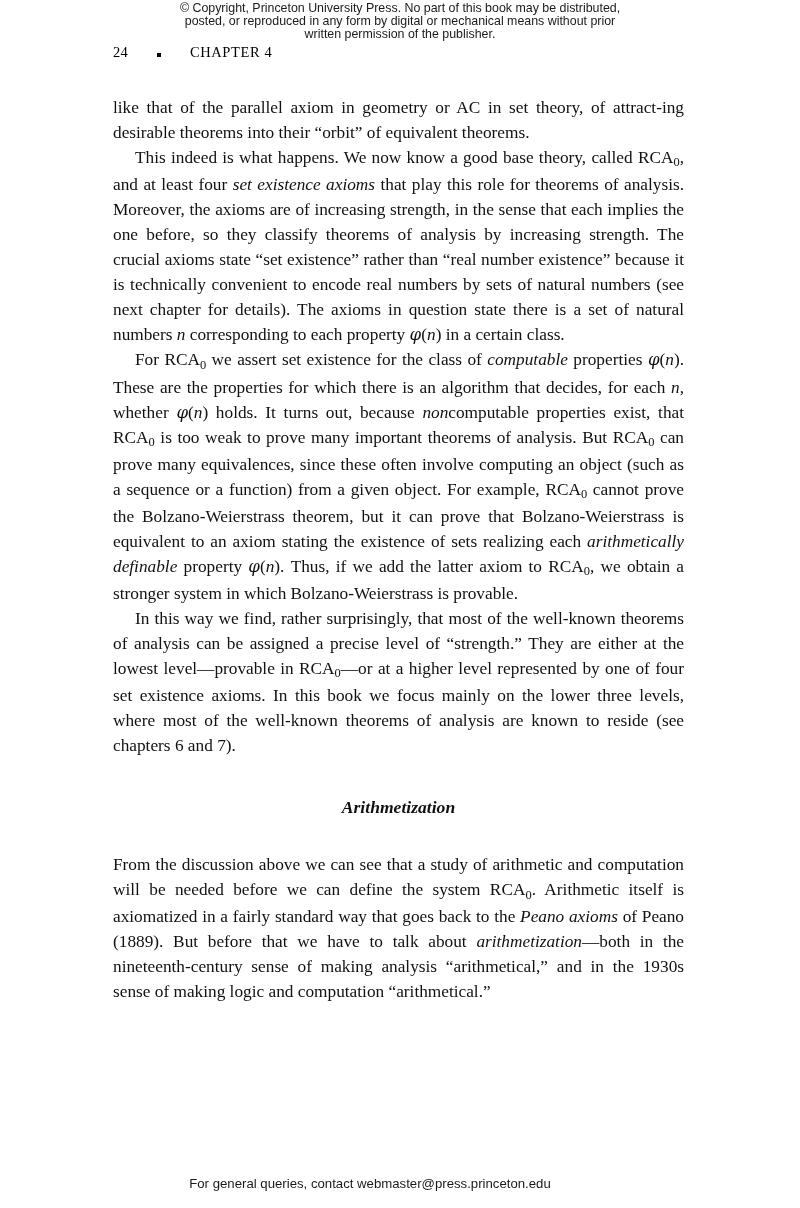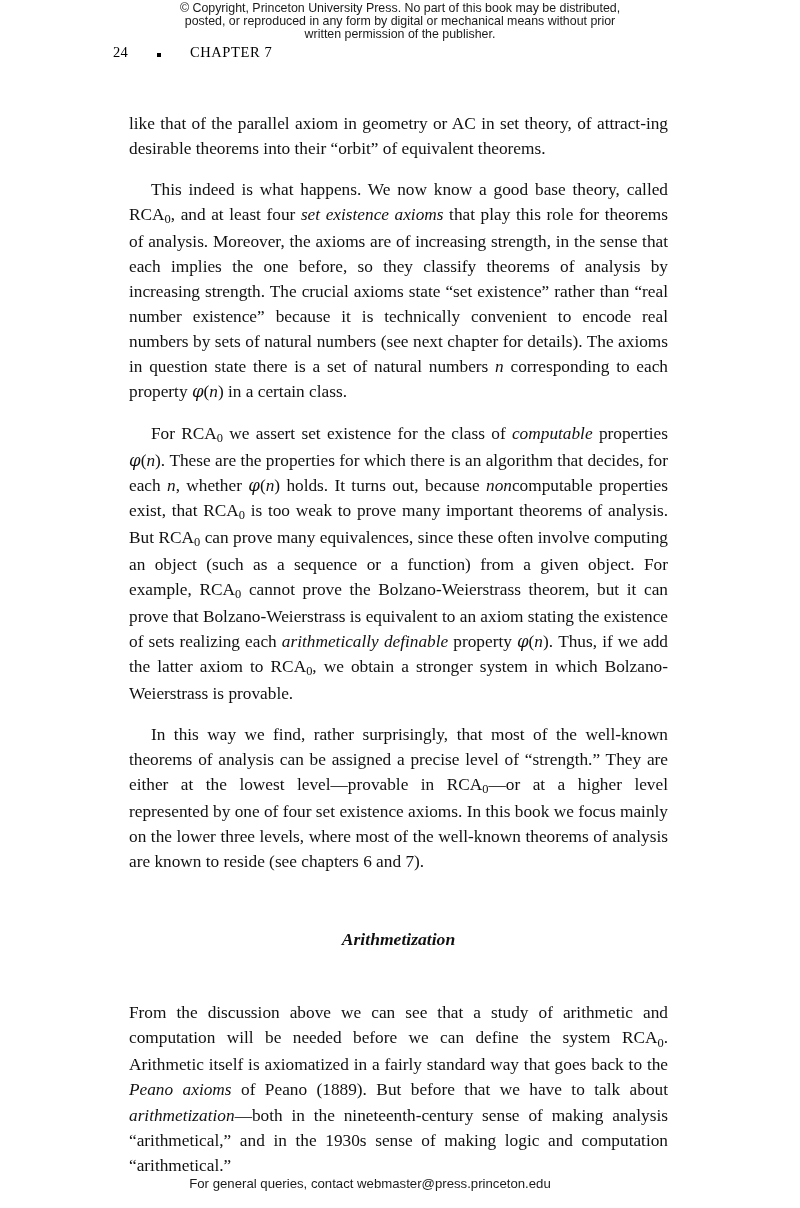--- a/index.html
+++ b/index.html
@@ -66,21 +66,21 @@
 
   
   .text-column {
     position: absolute;
     left: 113px;
     top: 95px;
     width: 571px;
   }
 
   p.body-para {
-    margin: 16px;
+    margin: 0;
     font-size: 17.3px;
     line-height: 25.05px;
     text-align: justify;
     text-justify: inter-word;
     hyphens: manual;
     text-indent: 22px;
   }
   p.body-para.no-indent { text-indent: 0; }
 
   .section-heading {
@@ -123,21 +123,21 @@
 </head>
 <body>
 
 <div class="page">
 
   <div class="copyright-notice">© Copyright, Princeton University Press. No part of this book may be distributed, posted, or reproduced in any form by digital or mechanical means without prior written permission of the publisher.</div>
 
   <div class="running-head">
     <span class="folio">24</span>
     <span class="sep"></span>
-    <span class="chapter-label">CHAPTER 7</span>
+    <span class="chapter-label">CHAPTER 4</span>
   </div>
 
   <div class="text-column">
 
     <p class="body-para no-indent"><span>like that of the parallel axiom in geometry or AC in set theory, of attract-ing desirable theorems into their “orbit” of equivalent theorems.</span></p>
 
     <p class="body-para"><span>This indeed is what happens. We now know a good base theory, called RCA</span><span class="rca"><sub>0</sub></span><span>, and at least four </span><em class="math-it">set existence axioms</em><span> that play this role for theorems of analysis. Moreover, the axioms are of increasing strength, in the sense that each implies the one before, so they classify theorems of analysis by increasing strength. The crucial axioms state “set existence” rather than “real number existence” because it is technically convenient to encode real numbers by sets of natural numbers (see next chapter for details). The axioms in question state there is a set of natural numbers </span><em class="math-it">n</em><span> corresponding to each property </span><span class="phi">φ</span><span>(</span><em class="math-it">n</em><span>) in a certain class.</span></p>
 
     <p class="body-para"><span>For RCA</span><span class="rca"><sub>0</sub></span><span> we assert set existence for the class of </span><em class="math-it">computable</em><span> properties </span><span class="phi">φ</span><span>(</span><em class="math-it">n</em><span>). These are the properties for which there is an algorithm that decides, for each </span><em class="math-it">n</em><span>, whether </span><span class="phi">φ</span><span>(</span><em class="math-it">n</em><span>) holds. It turns out, because </span><em class="math-it">non</em><span>computable properties exist, that RCA</span><span class="rca"><sub>0</sub></span><span> is too weak to prove many important theorems of analysis. But RCA</span><span class="rca"><sub>0</sub></span><span> can prove many equivalences, since these often involve computing an object (such as a sequence or a function) from a given object. For example, RCA</span><span class="rca"><sub>0</sub></span><span> cannot prove the Bolzano-Weierstrass theorem, but it can prove that Bolzano-Weierstrass is equivalent to an axiom stating the existence of sets realizing each </span><em class="math-it">arithmetically definable</em><span> property </span><span class="phi">φ</span><span>(</span><em class="math-it">n</em><span>). Thus, if we add the latter axiom to RCA</span><span class="rca"><sub>0</sub></span><span>, we obtain a stronger system in which Bolzano-Weierstrass is provable.</span></p>
 

